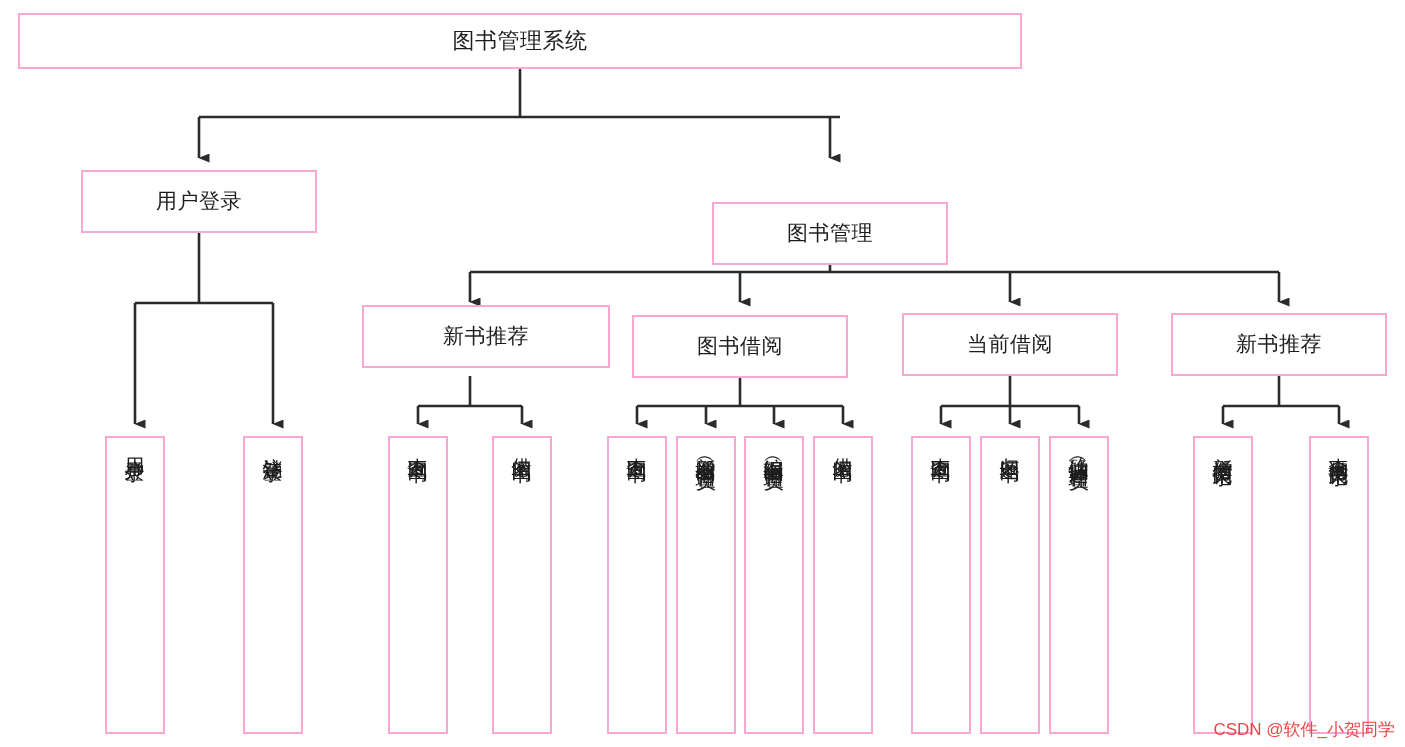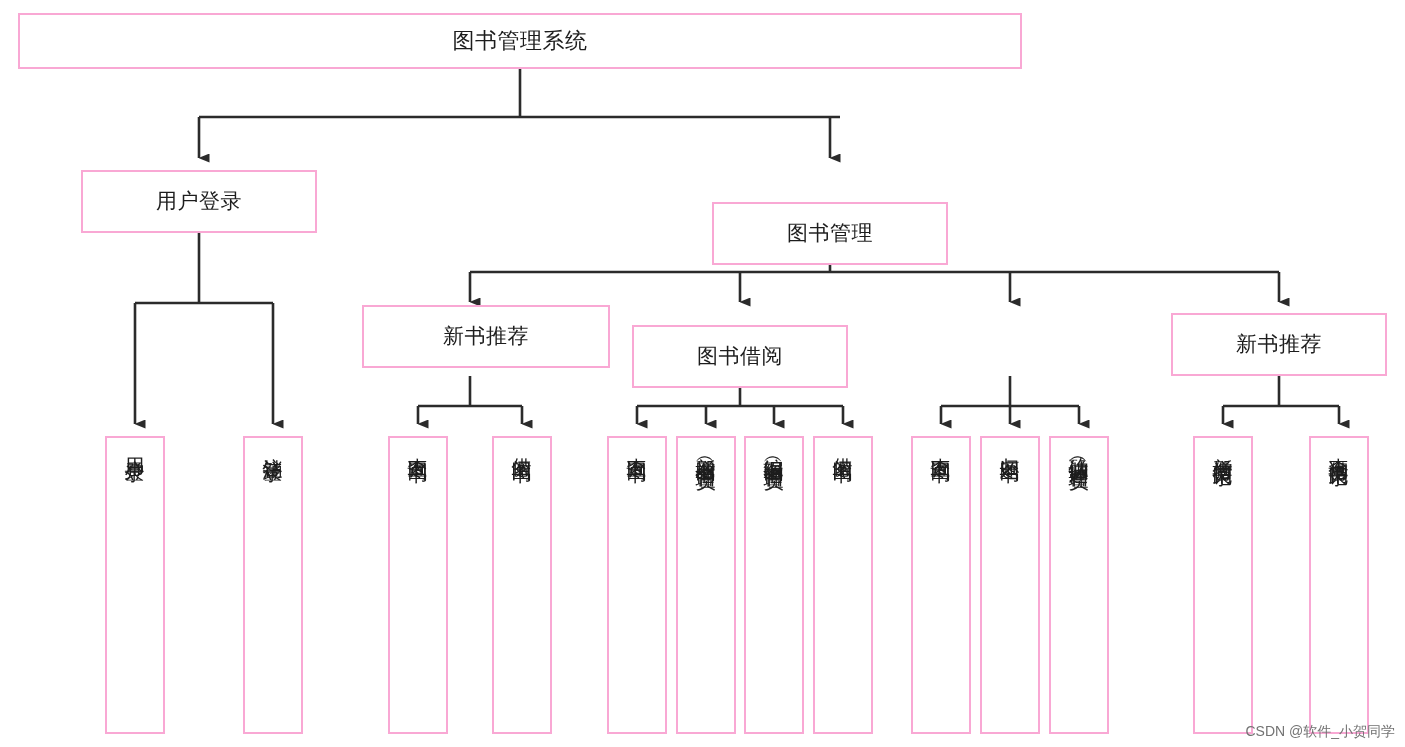--- a/index.html
+++ b/index.html
@@ -54,22 +54,22 @@
     align-items: flex-start;
     padding-top: 4px;
   }
   .node-box.root .node-label {
     font-size: 22px;
   }
   #watermark {
     position: absolute;
     right: 10px;
     bottom: 6px;
-    font-size: 14px;
-    color: #737373;
+    font-size: 17px;
+    color: #ef4444;
     white-space: nowrap;
     pointer-events: none;
   }
 </style>
 </head>
 <body>
 
 <div id="diagram-root">
 
   <svg id="tree-svg" viewBox="0 0 1405 747">
@@ -143,22 +143,25 @@
   <div class="node-box" style="left:81px; top:170px; width:236px; height:63px;">
     <span class="node-label">用户登录</span>
   </div>
   <div class="node-box" style="left:712px; top:170px; width:236px; height:63px;margin-top:32px;">
     <span class="node-label">图书管理</span>
   </div>
 
   <div class="node-box" style="left:362px; top:305px; width:248px; height:63px;">
     <span class="node-label">新书推荐</span>
   </div>
-  <div class="node-box" style="left:632px; top:325px; width:216px; height:63px;">
+  <div class="node-box" style="left:632px; top:315px; width:216px; height:63px;">
     <span class="node-label">图书借阅</span>
+  </div>
+  <div class="node-box" style="left:902px; top:313px; width:216px; height:63px;">
+    <span class="node-label">当前借阅</span>
   </div>
   <div class="node-box" style="left:1171px; top:313px; width:216px; height:63px;">
     <span class="node-label">新书推荐</span>
   </div>
 
   <div class="node-box leaf" style="left:105px; top:436px; width:60px; height:298px;">
     <span class="node-label">用户登录</span>
   </div>
   <div class="node-box leaf" style="left:243px; top:436px; width:60px; height:298px;">
     <span class="node-label">注销登录</span>

